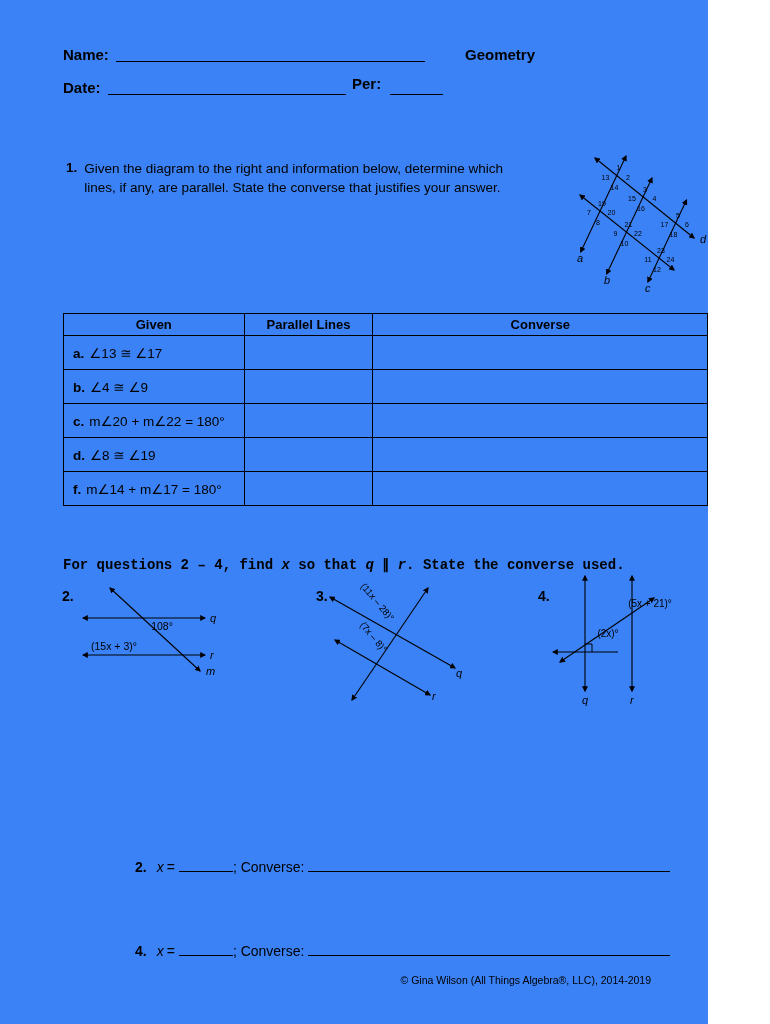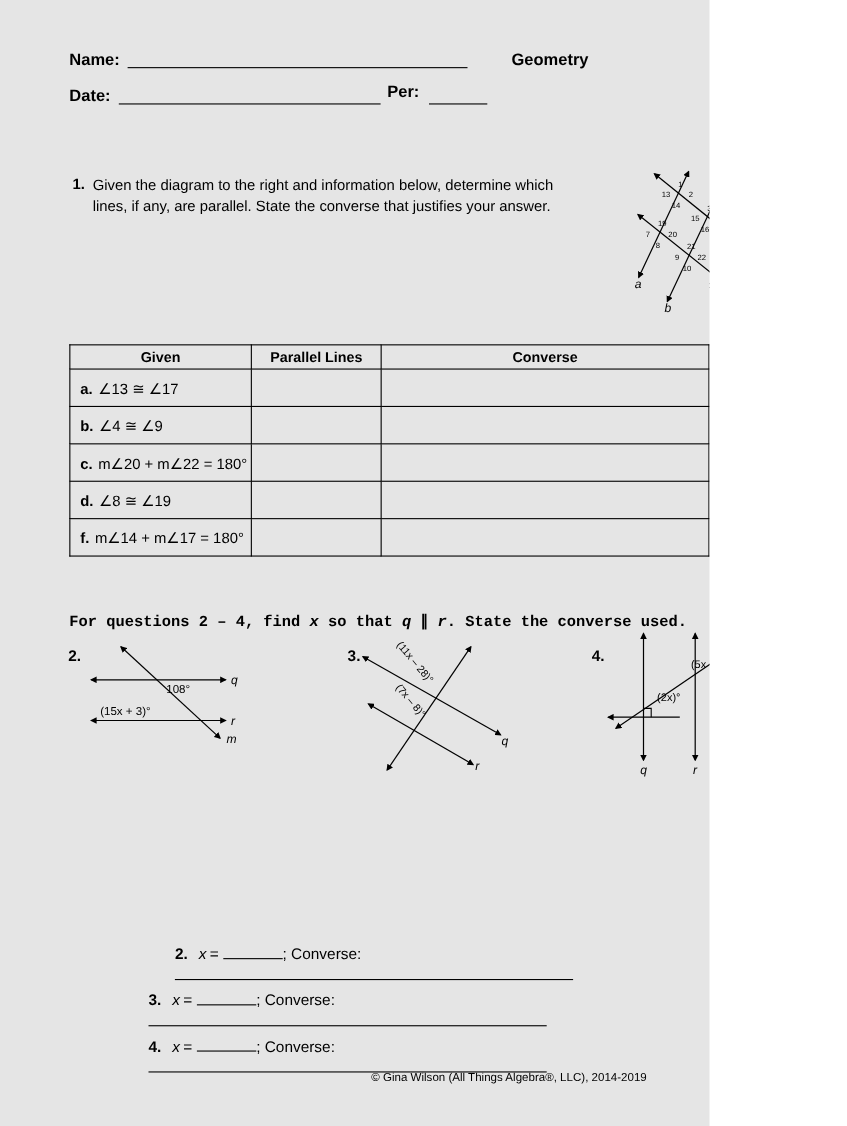--- a/index.html
+++ b/index.html
@@ -1,18 +1,18 @@
 <!DOCTYPE html>
 <html><head>
 <meta charset="utf-8">
 <style>
   html,body { margin:0; padding:0; background:#fff; }
   .page {
-    position:relative; width:614px; height:1024px; background:#e5e5e5; color:#000;
-    font-family:"Liberation Sans", sans-serif; overflow:hidden;padding-left:31px;
+    position:relative; width:708px; height:1024px; background:#3b82f6; color:#000;
+    font-family:"Liberation Sans", sans-serif; overflow:hidden;
   }
   .b { font-weight:bold; }
   .i { font-style:italic; }
   .abs { position:absolute; }
   .blank { display:inline-block; border-bottom:1.3px solid #000; height:15px; }
 
   
   .hdr-label { position:absolute; font-size:15px; font-weight:bold; }
   .hdr-line  { position:absolute; border-bottom:1.3px solid #000; }
   .course    { position:absolute; left:465px; top:46px; font-size:15px; font-weight:bold; }
@@ -198,25 +198,22 @@
     <line class="diagline" x1="84" y1="5" x2="84" y2="120" marker-start="url(#arr)" marker-end="url(#arr)"></line>
     <line class="diagline" x1="5" y1="81" x2="70" y2="81" marker-start="url(#arr)"></line>
     <line class="diagline" x1="12" y1="91" x2="106" y2="27" marker-start="url(#arr)" marker-end="url(#arr)"></line>
     <path d="M37,73 L44,73 L44,81" fill="none" stroke="#000" stroke-width="1"></path>
     <text class="anglab" x="60" y="66" style="font-size:10px">(2x)°</text>
     <text class="anglab" x="102" y="36" style="font-size:10px">(5x + 21)°</text>
     <text class="lnlab" x="34" y="133">q</text>
     <text class="lnlab" x="82" y="133">r</text>
   </svg>
 
-  <div class="ans-row" style="top:856px;margin-left:24px;">
+  <div class="ans-row" style="top:856px;">
     <span class="ans-num">2.</span><span class="ans-var">x</span><span class="ans-eq">=</span><span class="blank b1"></span><span>; Converse:</span> <span class="blank b2"></span>
-  </div>
-  <div class="ans-row" style="top:898px;">
-    <span class="ans-num">3.</span><span class="ans-var">x</span><span class="ans-eq">=</span><span class="blank b1"></span><span>; Converse:</span> <span class="blank b2"></span>
   </div>
   <div class="ans-row" style="top:940px;">
     <span class="ans-num">4.</span><span class="ans-var">x</span><span class="ans-eq">=</span><span class="blank b1"></span><span>; Converse:</span> <span class="blank b2"></span>
   </div>
 
   <div class="footer">© Gina Wilson (All Things Algebra®, LLC), 2014-2019</div>
 
 </div>
 
 </body></html>

